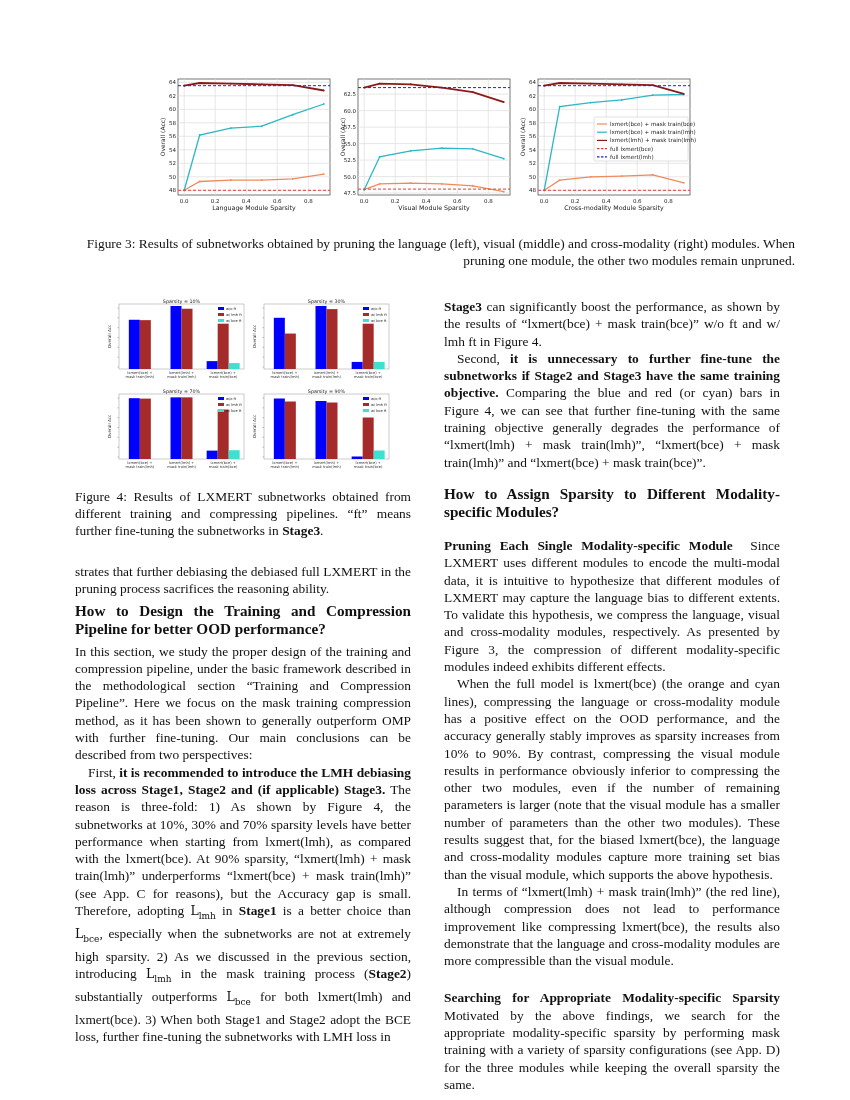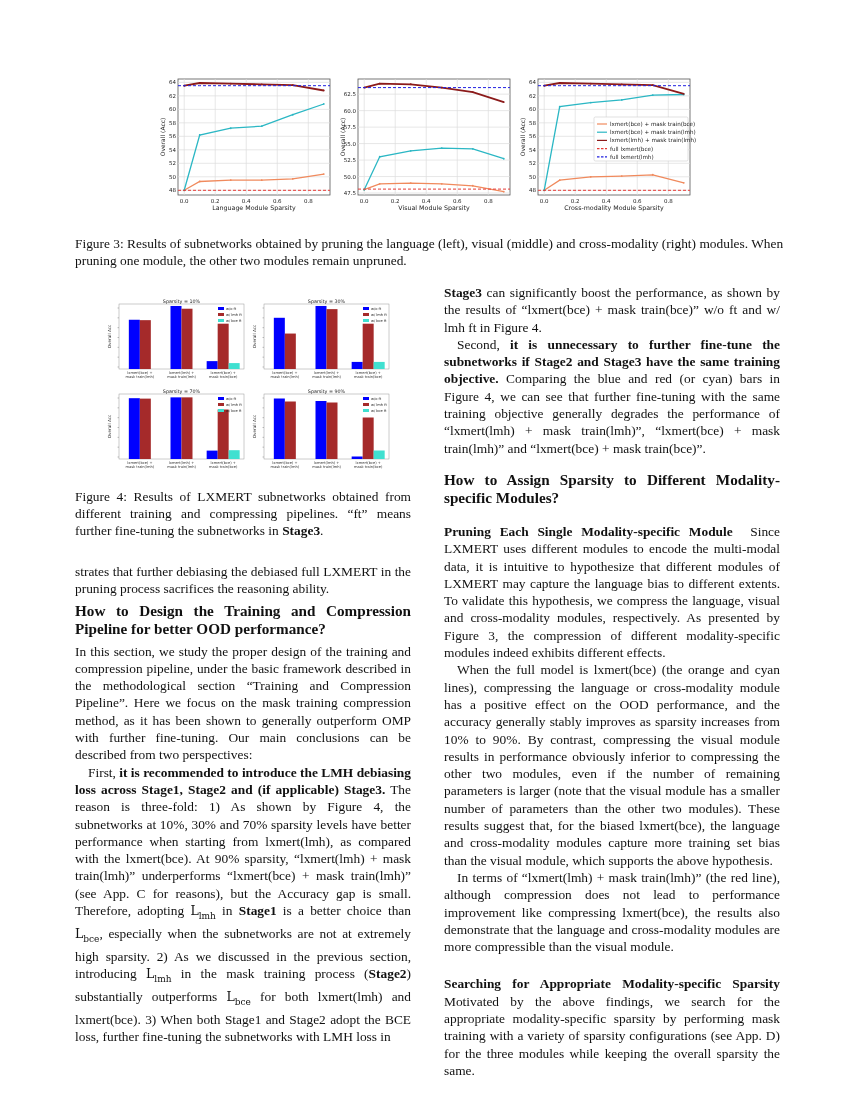--- a/index.html
+++ b/index.html
@@ -1,19 +1,19 @@
 <!DOCTYPE html>
 <html><head>
 <meta charset="utf-8">
 <style>
   html,body{margin:0;padding:0;background:#fff;}
   body{width:850px;height:1100px;position:relative;overflow:hidden;font-family:"Liberation Serif","DejaVu Serif",serif;color:#111;}
   .abs{position:absolute;}
   .fig3 svg{display:block;}
-  .caption{font-size:13.4px;line-height:17px;text-align:left;}
+  .caption{font-size:13.4px;line-height:17px;text-align:right;}
   .col{position:absolute;width:336px;font-size:13.4px;line-height:17.3px;text-align:justify;hyphens:manual;}
   .col p{margin:0;}
   .indent{text-indent:13px;}
   h3{font-size:15.2px;line-height:18px;margin:0;font-weight:bold;}
   .math{font-family:"DejaVu Serif",serif;font-size:12.5px;}
   .math sub{font-size:9px;}
   svg text{font-family:"DejaVu Sans",sans-serif;}
 </style>
 </head>
 <body>
@@ -335,21 +335,21 @@
 
 <div class="col" style="left:75px;top:563px;">
   <p>strates that further debiasing the debiased full LXMERT in the pruning process sacrifices the reasoning ability.</p>
   <h3 style="margin-top:4px;margin-bottom:5px;">How to Design the Training and Compression Pipeline for better OOD performance?</h3>
   <p>In this section, we study the proper design of the training and compression pipeline, under the basic framework described in the methodological section “Training and Compression Pipeline”. Here we focus on the mask training compression method, as it has been shown to generally outperform OMP with further fine-tuning. Our main conclusions can be described from two perspectives:</p>
   <p class="indent">
     <span>First, </span><b>it is recommended to introduce the LMH debiasing loss across Stage1, Stage2 and (if applicable) Stage3.</b><span> The reason is three-fold: 1) As shown by Figure 4, the subnetworks at 10%, 30% and 70% sparsity levels have better performance when starting from lxmert(lmh), as compared with the lxmert(bce). At 90% sparsity, “lxmert(lmh) + mask train(lmh)” underperforms “lxmert(bce) + mask train(lmh)” (see App. C for reasons), but the Accuracy gap is small. Therefore, adopting </span><span class="math"><span>L</span><sub>lmh</sub></span><span> in </span><b>Stage1</b><span> is a better choice than </span><span class="math"><span>L</span><sub>bce</sub></span><span>, especially when the subnetworks are not at extremely high sparsity. 2) As we discussed in the previous section, introducing </span><span class="math"><span>L</span><sub>lmh</sub></span><span> in the mask training process (</span><b>Stage2</b><span>) substantially outperforms </span><span class="math"><span>L</span><sub>bce</sub></span><span> for both lxmert(lmh) and lxmert(bce). 3) When both Stage1 and Stage2 adopt the BCE loss, further fine-tuning the subnetworks with LMH loss in</span>
   </p>
 </div>
 
-<div class="col" style="left:444px;top:284px;">
+<div class="col" style="left:444px;top:298px;">
   <p><b>Stage3</b><span> can significantly boost the performance, as shown by the results of “lxmert(bce) + mask train(bce)” w/o ft and w/ lmh ft in Figure 4.</span></p>
   <p class="indent"><span>Second, </span><b>it is unnecessary to further fine-tune the subnetworks if Stage2 and Stage3 have the same training objective.</b><span> Comparing the blue and red (or cyan) bars in Figure 4, we can see that further fine-tuning with the same training objective generally degrades the performance of “lxmert(lmh) + mask train(lmh)”, “lxmert(bce) + mask train(lmh)” and “lxmert(bce) + mask train(bce)”.</span></p>
   <h3 style="margin-top:14px;margin-bottom:16px;">How to Assign Sparsity to Different Modality-specific Modules?</h3>
   <p><b>Pruning Each Single Modality-specific Module</b><span style="white-space:pre-wrap;">  Since LXMERT uses different modules to encode the multi-modal data, it is intuitive to hypothesize that different modules of LXMERT may capture the language bias to different extents. To validate this hypothesis, we compress the language, visual and cross-modality modules, respectively. As presented by Figure 3, the compression of different modality-specific modules indeed exhibits different effects.</span></p>
   <p class="indent">When the full model is lxmert(bce) (the orange and cyan lines), compressing the language or cross-modality module has a positive effect on the OOD performance, and the accuracy generally stably improves as sparsity increases from 10% to 90%. By contrast, compressing the visual module results in performance obviously inferior to compressing the other two modules, even if the number of remaining parameters is larger (note that the visual module has a smaller number of parameters than the other two modules). These results suggest that, for the biased lxmert(bce), the language and cross-modality modules capture more training set bias than the visual module, which supports the above hypothesis.</p>
   <p class="indent">In terms of “lxmert(lmh) + mask train(lmh)” (the red line), although compression does not lead to performance improvement like compressing lxmert(bce), the results also demonstrate that the language and cross-modality modules are more compressible than the visual module.</p>
   <p style="margin-top:20px;"><b>Searching for Appropriate Modality-specific Sparsity</b><span> Motivated by the above findings, we search for the appropriate modality-specific sparsity by performing mask training with a variety of sparsity configurations (see App. D) for the three modules while keeping the overall sparsity the same.</span></p>
 </div>
 
 </body></html>

